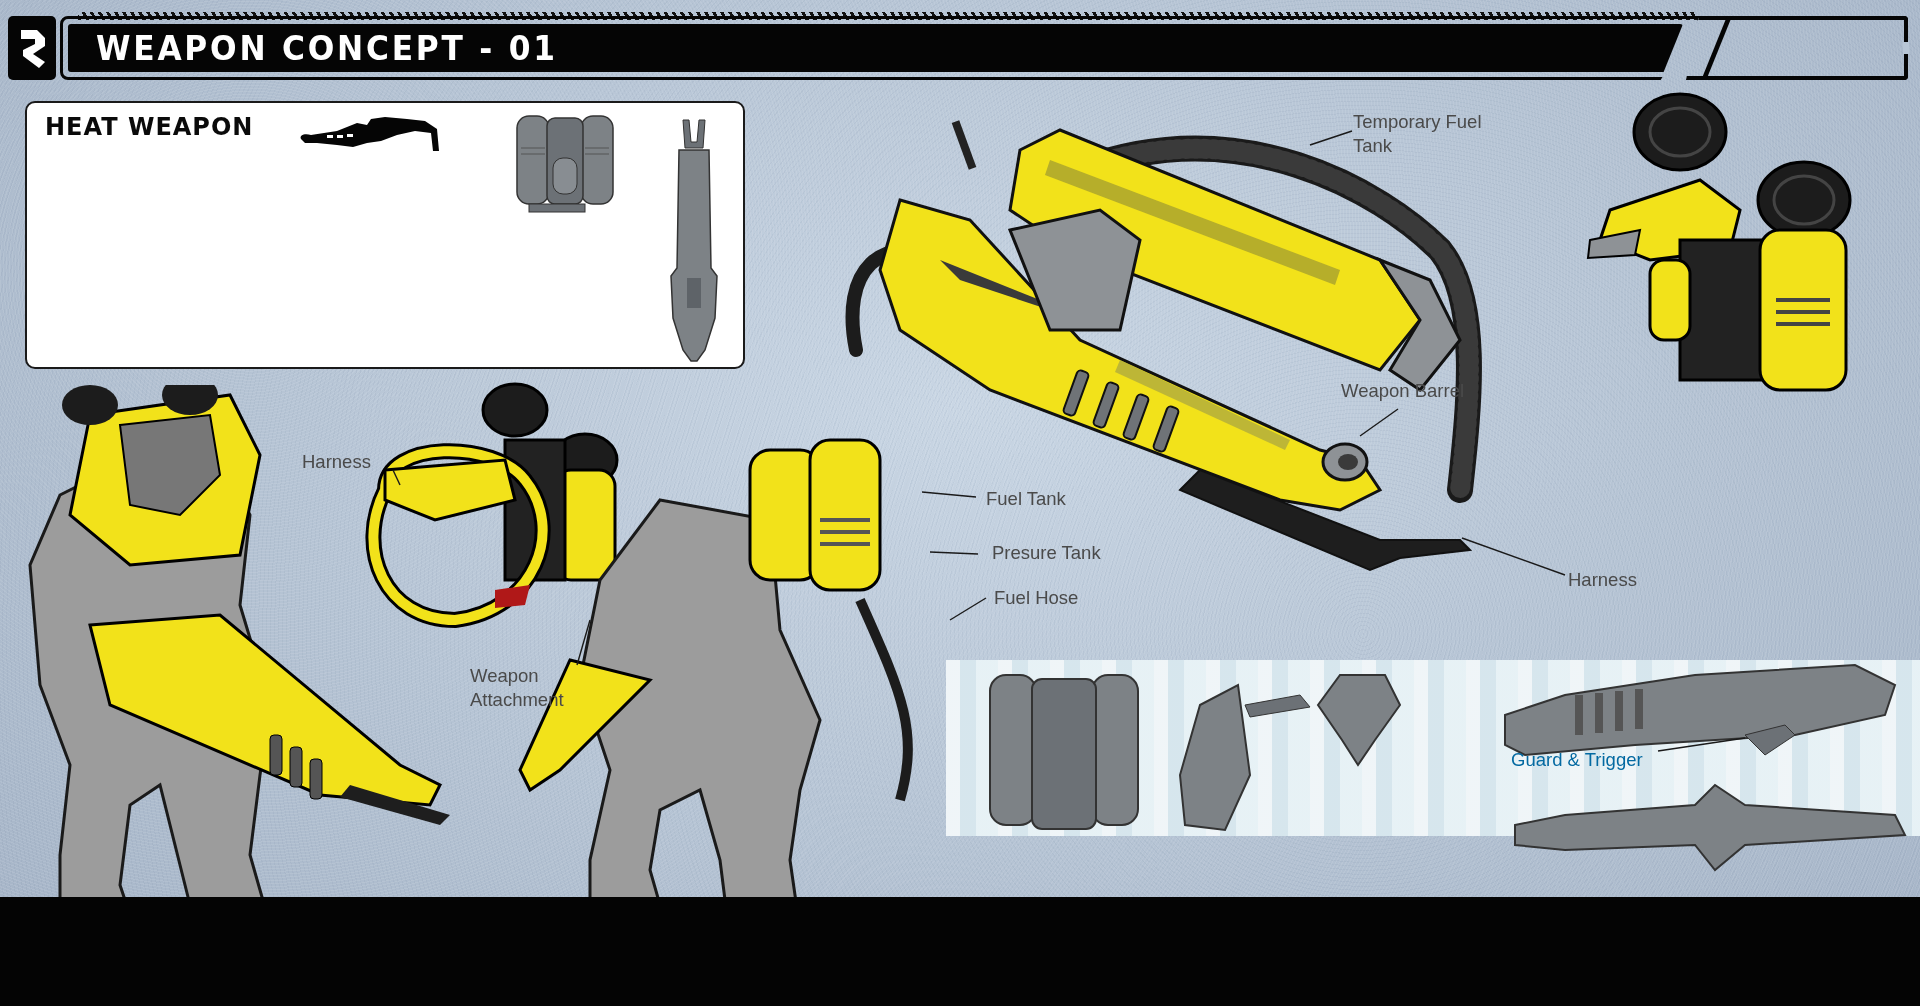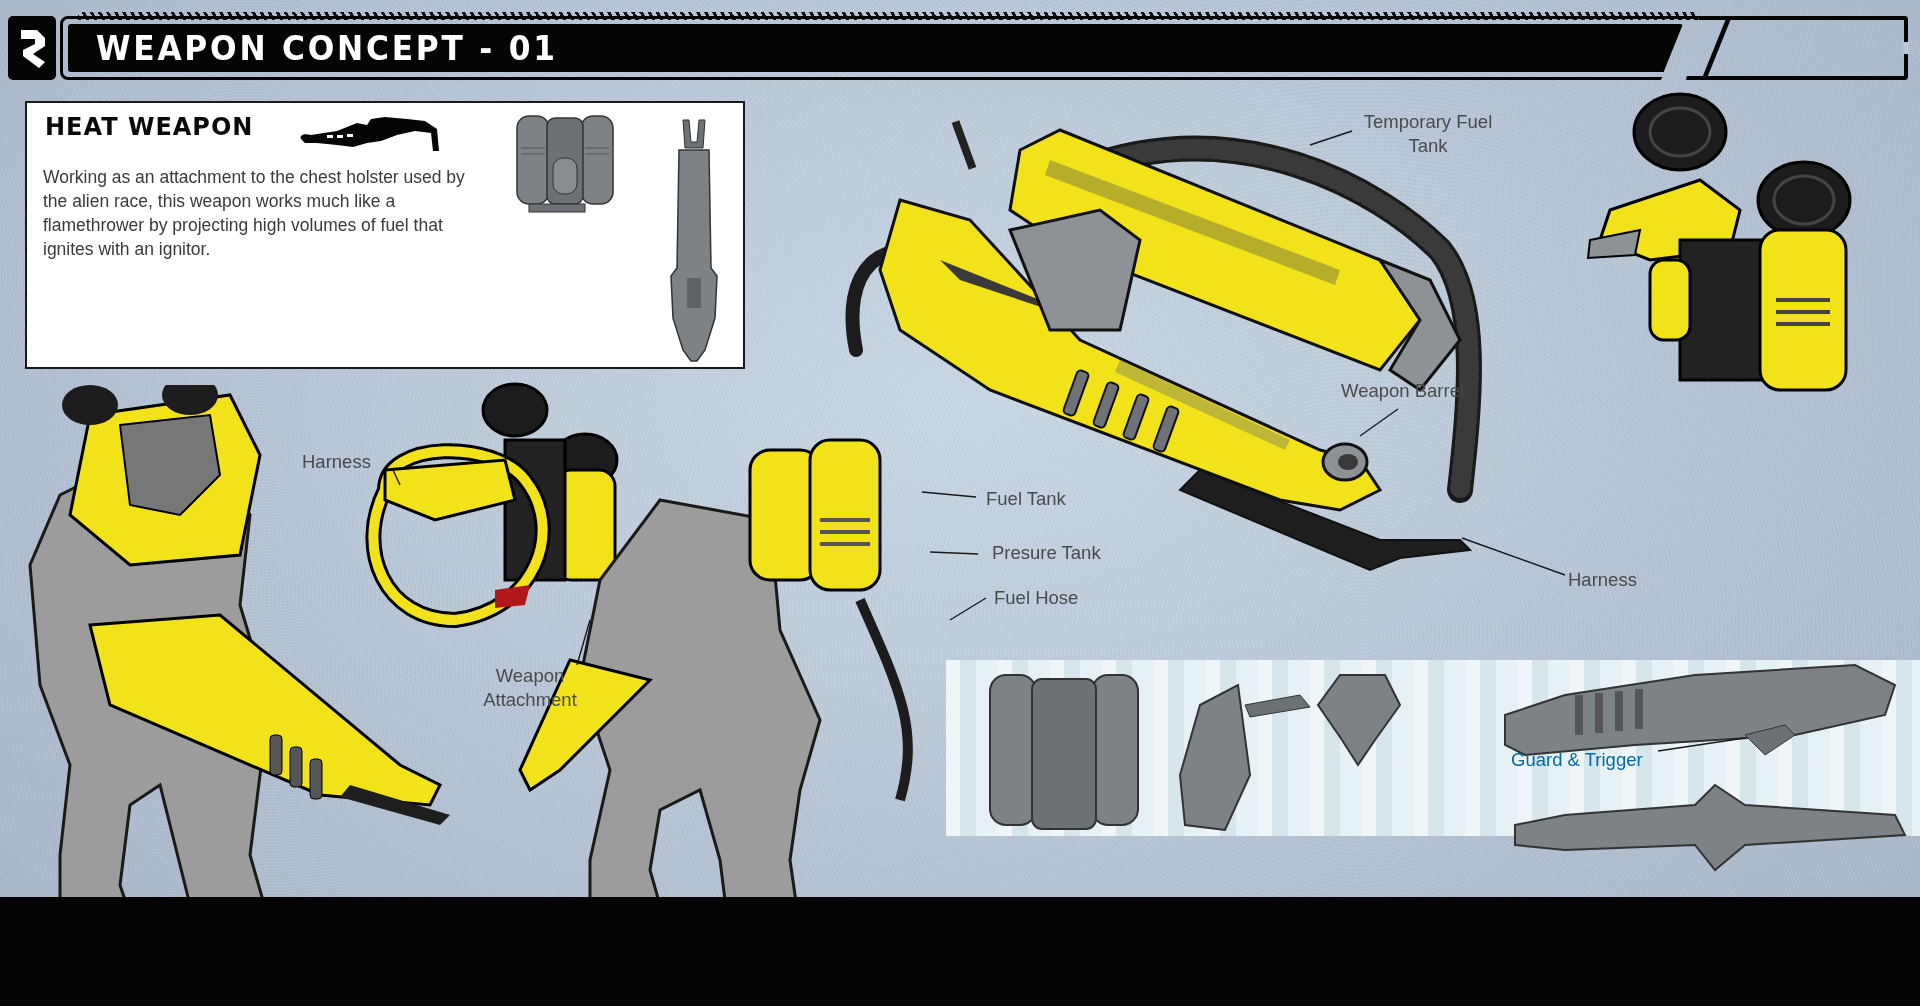--- a/index.html
+++ b/index.html
@@ -58,42 +58,42 @@
     border-right: 4px solid #050505; border-top: 4px solid #050505; border-bottom: 4px solid #050505;
     border-radius: 0 4px 4px 0;
   }
   .right-cap::after {
     content: ""; position: absolute; right: -5px; top: 22px; width: 6px; height: 12px; background: #b8c6d6;
   }
 
   
   .info-card {
     position: absolute; left: 25px; top: 101px; width: 720px; height: 268px;
-    background: #fff; border: 2px solid #1a1a1a; border-radius: 0;
+    background: #fff; border: 2px solid #1a1a1a; border-radius: 10px;
   }
   .info-title {
     position: absolute; left: 18px; top: 10px;
     font-family: "DejaVu Sans", sans-serif; font-weight: bold; font-size: 24px;
     letter-spacing: 1px; color: #0a0a0a;
   }
   .info-silhouette { position: absolute; left: 270px; top: 10px; width: 150px; height: 42px; }
   .info-body {
     position: absolute; left: 16px; top: 62px; width: 600px;
     font-size: 17.5px; line-height: 24px; color: #3a3a3a;
   }
   .info-body p { margin-bottom: 18px; }
   .info-body p.first { width: 440px; }
   .thumb-top { position: absolute; left: 488px; top: 5px; width: 102px; height: 110px; }
   .thumb-side { position: absolute; left: 642px; top: 15px; width: 50px; height: 245px; }
 
   
   .label {
     position: absolute; font-size: 18.5px; color: #4a4a4a; white-space: nowrap; line-height: 24px;
   }
-  .label.center { text-align: center; }
+  .label.center { }
   .label.dark { color: #0369a1; }
   svg.lines { position: absolute; left: 0; top: 0; width: 1920px; height: 1006px; pointer-events: none; }
 
   
   .ortho-strip {
     position: absolute; left: 946px; top: 660px; width: 974px; height: 176px;
     background:
       repeating-linear-gradient(90deg, rgba(255,255,255,.55) 0 14px, rgba(210,228,236,.6) 14px 30px, rgba(235,245,248,.7) 30px 52px),
       #dde9ef;
   }
@@ -139,21 +139,20 @@
         <line x1="70" y1="40" x2="94" y2="40"></line>
         <line x1="70" y1="46" x2="94" y2="46"></line>
       </g>
   </svg>
   <svg class="thumb-side" viewBox="0 0 50 245">
     <path d="M14 2 L16 30 L34 30 L36 2 L30 2 L28 24 L22 24 L20 2 Z" fill="#6c7176" stroke="#333"></path>
     <path d="M10 32 L40 32 L42 150 L48 158 L46 200 L36 232 L28 243 L22 243 L14 232 L4 200 L2 158 L8 150 Z" fill="#7d8286" stroke="#333" stroke-width="1.5"></path>
     <rect x="18" y="160" width="14" height="30" fill="#5e6368"></rect>
   </svg>
   <div class="info-body">
-    <p class="first">Working as an attachment to the chest holster used by the alien race, this weapon works much like a flamethrower by projecting high volumes of fuel that ignites with an ignitor.</p>
   </div>
 </div>
 
 <svg class="art" style="left:820px;top:110px" width="720" height="470" viewBox="0 0 720 470">
 
   <path d="M130 150 C60 120 20 160 36 240" fill="none" stroke="#1c1c1c" stroke-width="14" stroke-linecap="round"></path>
   <path d="M260 60 C420 0 560 80 620 140 C660 190 650 290 640 380" fill="none" stroke="#1a1a1a" stroke-width="26" stroke-linecap="round"></path>
   <path d="M260 60 C420 0 560 80 620 140 C660 190 650 290 640 380" fill="none" stroke="#3a3a3a" stroke-width="20" stroke-dasharray="3 6" stroke-linecap="round"></path>
 
   <path d="M200 40 L240 20 L560 150 L600 210 L560 260 L250 140 L190 100 Z" fill="#f2e21a" stroke="#111" stroke-width="3"></path>

